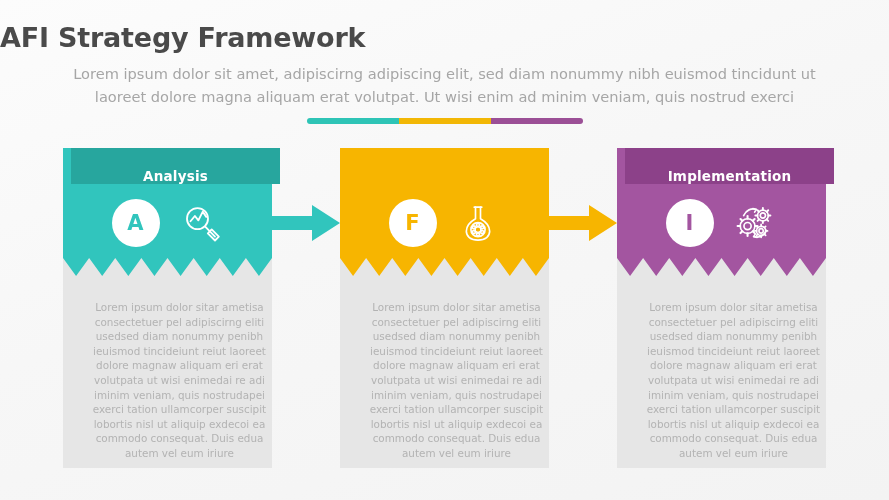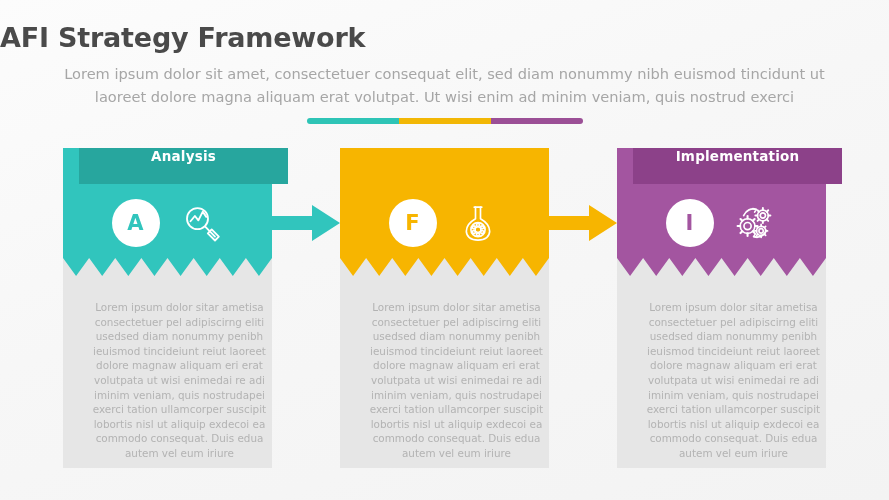--- a/index.html
+++ b/index.html
@@ -98,25 +98,25 @@
     height: 127px;
   }
   .card-color .fill {
     position: absolute;
     left: 0; top: 0;
     width: 100%;
     height: 110px;
   }
   .card-head {
     position: absolute;
-    left: 16px; top: 0;
+    left: 8px; top: 0;
     width: 100%;
     height: 36px;
     display: flex;
-    align-items: flex-start;
+    align-items: flex-end;
     justify-content: center;
     color: #ffffff;
     font-size: 13.5px;
     font-weight: bold;
     letter-spacing: 0.2px;
   }
   .zig {
     position: absolute;
     left: 0;
     top: 110px;
@@ -177,21 +177,21 @@
   .arrow.a0 { left: 272px; }
   .arrow.a1 { left: 549px; }
   .arrow svg { display: block; }
 </style>
 </head>
 <body>
 
 <div class="page">
 
   <div class="title">AFI Strategy Framework</div>
-  <div class="subtitle">Lorem ipsum dolor sit amet, consectetuer consequat elit, sed diam nonummy nibh euismod tincidunt ut laoreet dolore magna aliquam erat volutpat. Ut wisi enim ad minim veniam, quis nostrud exerci</div>
+  <div class="subtitle">Lorem ipsum dolor sit amet, adipiscirng adipiscing elit, sed diam nonummy nibh euismod tincidunt ut laoreet dolore magna aliquam erat volutpat. Ut wisi enim ad minim veniam, quis nostrud exerci</div>
 
   <div class="divider">
     <span class="seg s0" style="background: rgb(46, 196, 182);"></span>
     <span class="seg s1" style="background: rgb(242, 183, 5);"></span>
     <span class="seg s2" style="background: rgb(155, 79, 150);"></span>
   </div>
 
   <div class="cards">
 
     <div class="card c0">

